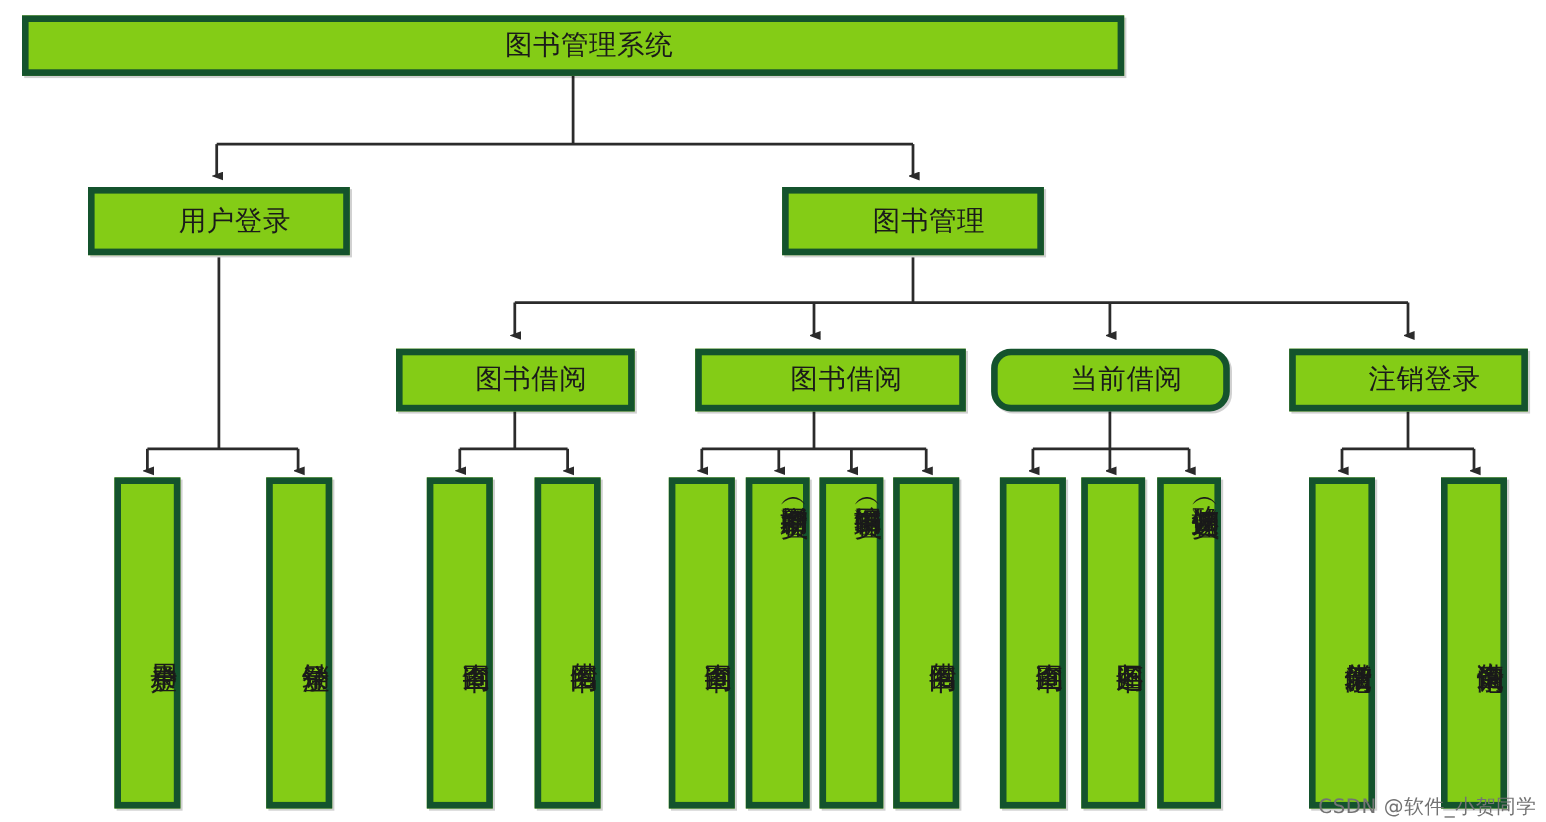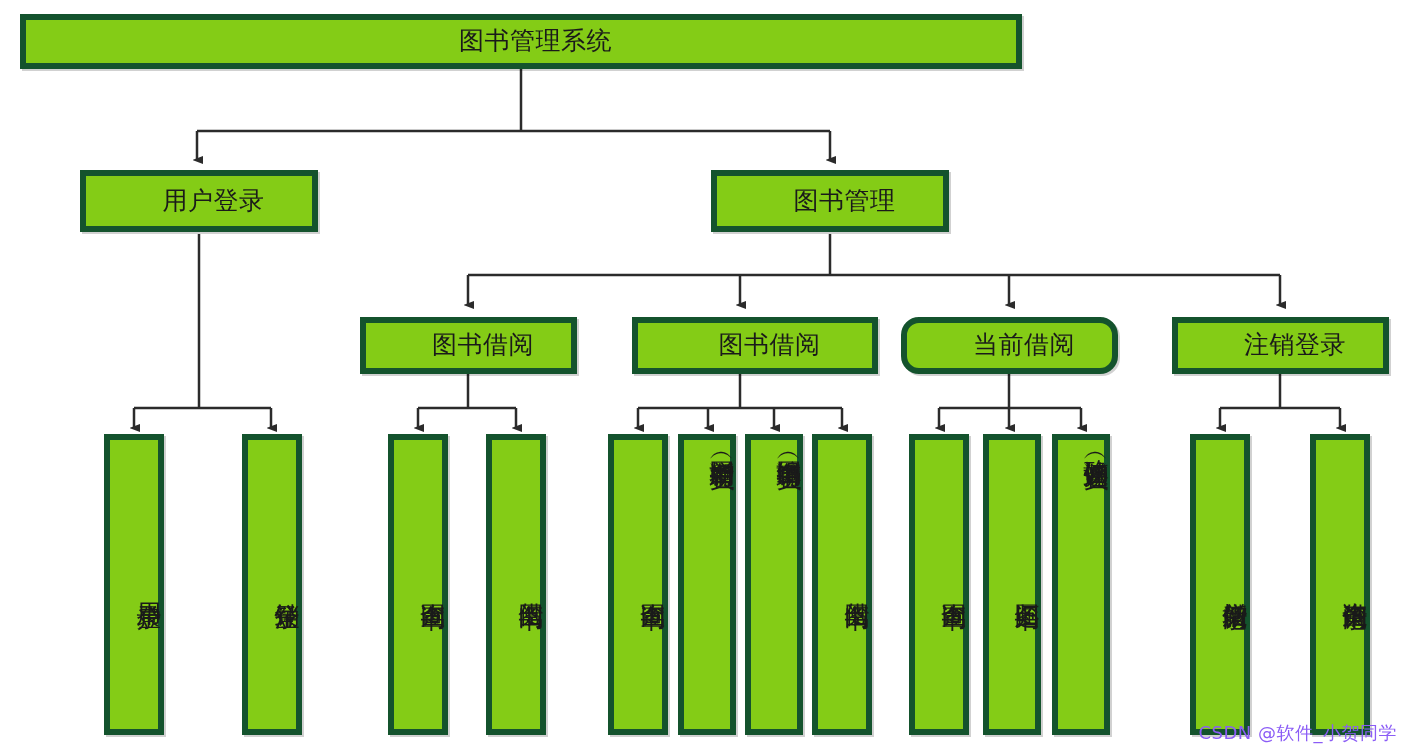--- a/index.html
+++ b/index.html
@@ -68,21 +68,21 @@
     margin: 0 auto;
   }
   .node.vert.centered {
     align-items: center;
   }
   .watermark {
     position: absolute;
     right: 8px;
     bottom: 2px;
     font-size: 18px;
-    color: #8b5cf6;
+    color: #737373;
     letter-spacing: 0.5px;
     white-space: nowrap;
     font-family: "DejaVu Sans", "Liberation Sans", sans-serif;
   }
 </style>
 </head>
 <body>
 
 <div id="canvas">
 

